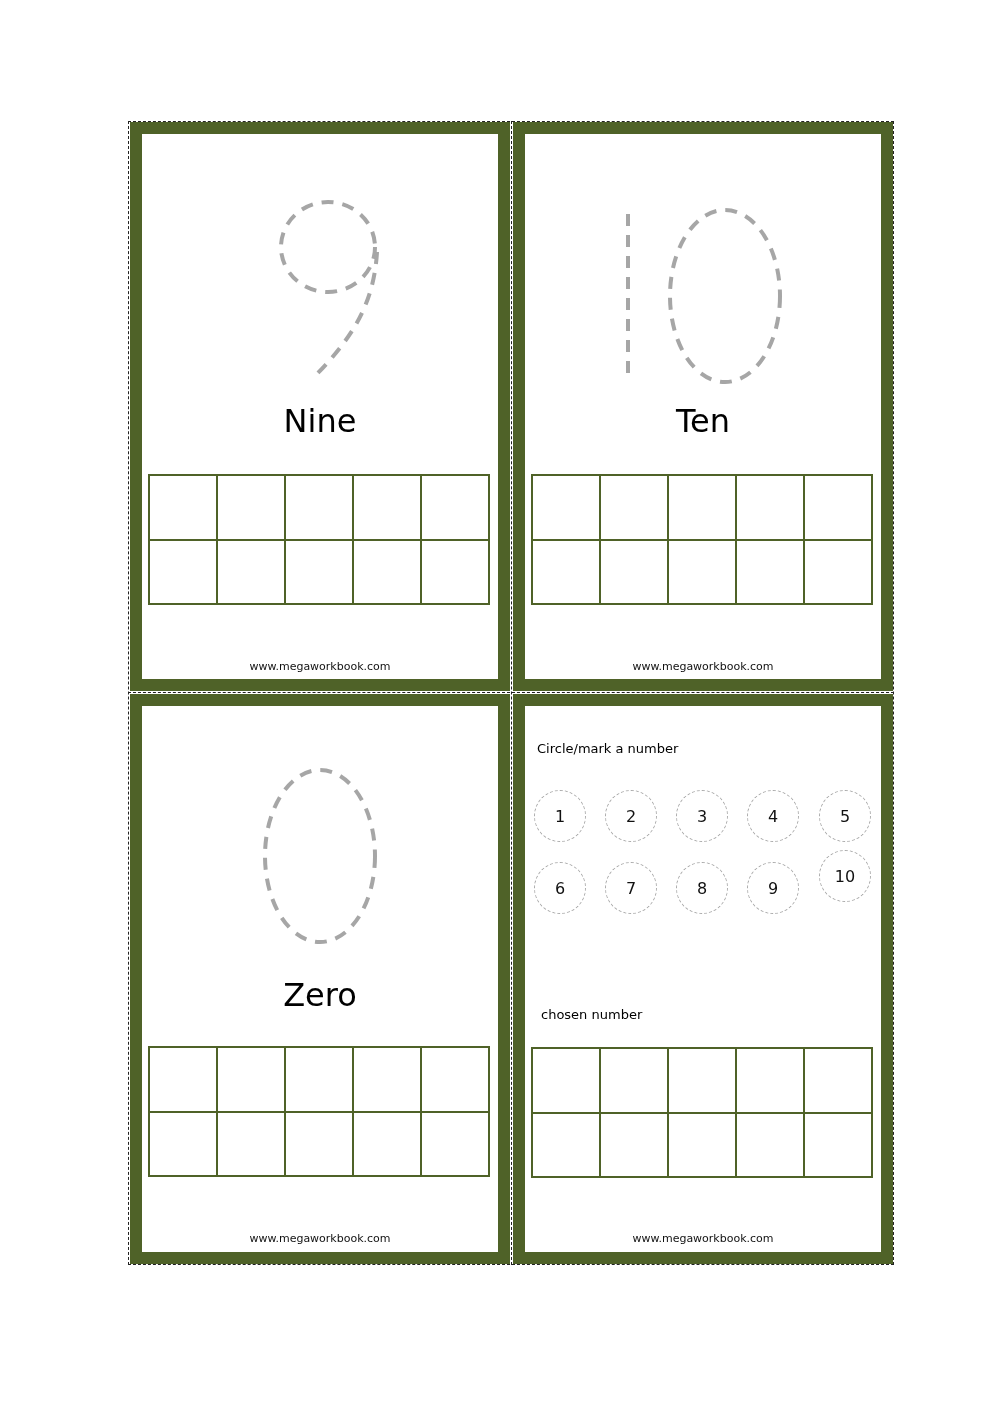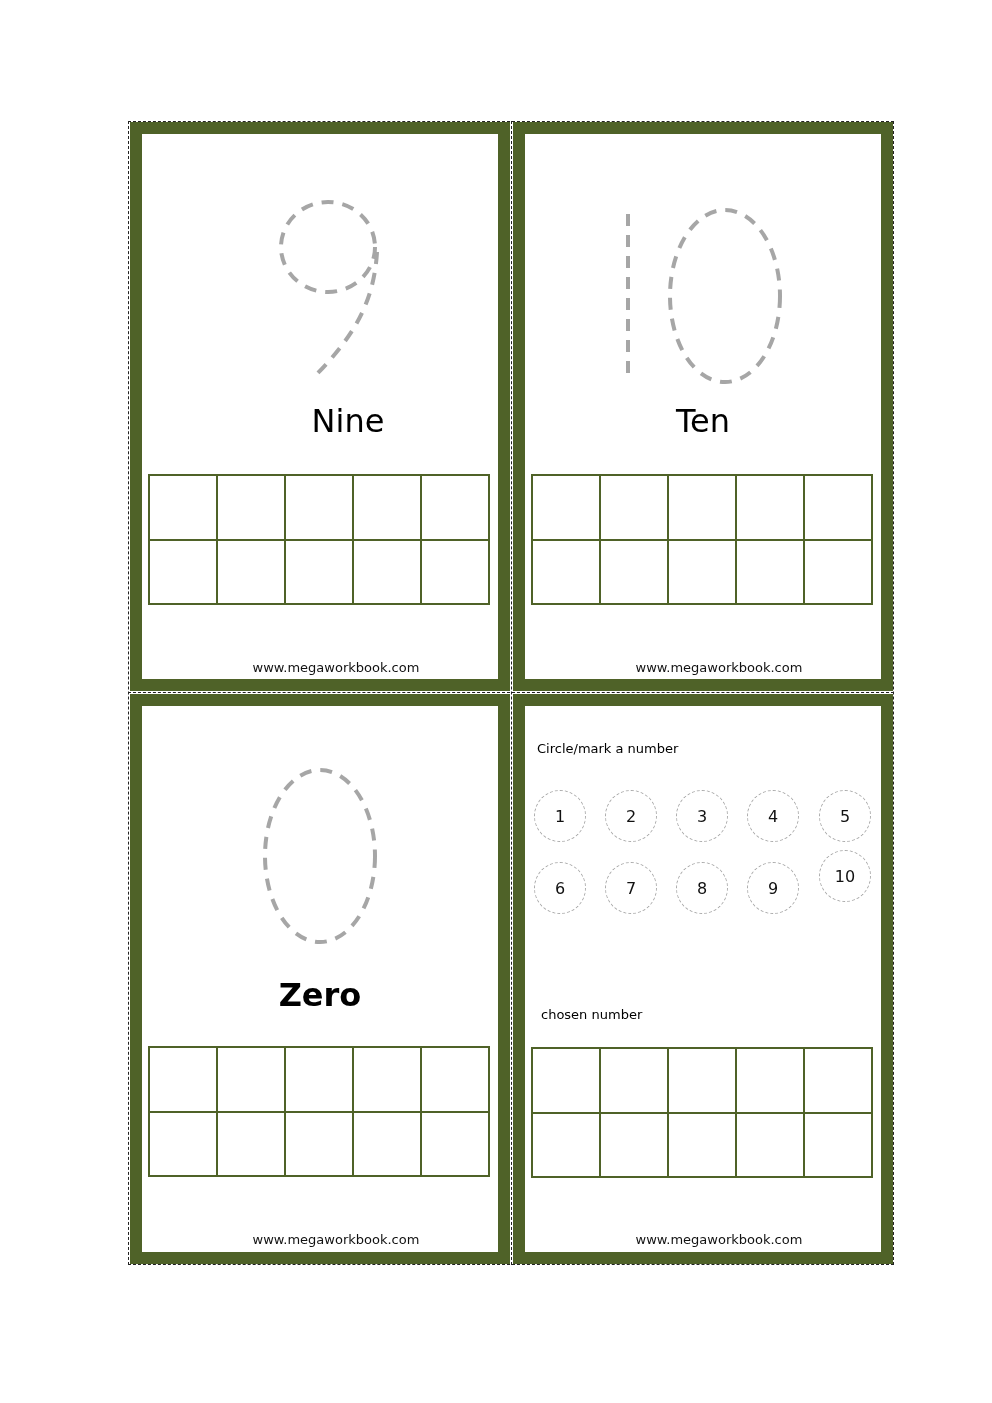--- a/index.html
+++ b/index.html
@@ -9,39 +9,39 @@
   .hdiv { position:absolute; left:128px; top:692px; width:766px; height:0; border-top:1px dashed #222; }
   .card { position:absolute; box-sizing:border-box; border:12px solid #4f6228; background:#fff; }
   .c1 { left:130px; top:122px; width:380px; height:569px; }
   .c2 { left:513px; top:122px; width:380px; height:569px;padding-left:44px; }
   .c3 { left:130px; top:694px; width:380px; height:570px; }
   .c4 { left:513px; top:694px; width:380px; height:570px; }
   .numsvg { position:absolute; left:0; top:0; }
   .word { position:absolute; left:0; width:100%; text-align:center; font-size:32px; color:#000; }
   .frame { position:absolute; left:6px; width:342px; height:131px; display:grid; grid-template-columns:repeat(5,1fr); grid-template-rows:repeat(2,1fr); border:1.5px solid #4f6228; box-sizing:border-box; }
   .frame .cell { border:1.5px solid #4f6228; }
-  .url { position:absolute; left:16px; width:100%; text-align:center; font-size:13px; color:#111; }
+  .url { position:absolute; left:0; width:100%; text-align:center; font-size:11px; color:#111; }
   .instr { position:absolute; left:12px; font-size:13px; color:#000; line-height:26px; }
   .circ { position:absolute; width:52px; height:52px; border-radius:50%; border:1px dashed #aaa; box-sizing:border-box; display:flex; align-items:center; justify-content:center; font-size:16px; color:#111; }
 </style>
 </head>
 <body>
 
 <div class="sheet"></div>
 <div class="vdiv"></div>
 <div class="hdiv"></div>
 
 <div class="card c1">
   <svg class="numsvg" width="356" height="545">
     <g fill="none" stroke="#a6a6a6" stroke-width="4" stroke-dasharray="12,9" stroke-linecap="butt">
       <ellipse cx="186" cy="113" rx="47" ry="45"></ellipse>
       <path d="M235 118 C232 170 210 205 170 245"></path>
     </g>
   </svg>
-  <div class="word" style="top:268px;margin-left:28px;">Nine</div>
+  <div class="word" style="top:268px;">Nine</div>
   <div class="frame" style="top:340px;">
     <div class="cell"></div>
       <div class="cell"></div>
       <div class="cell"></div>
       <div class="cell"></div>
       <div class="cell"></div>
     <div class="cell"></div>
       <div class="cell"></div>
       <div class="cell"></div>
       <div class="cell"></div>
@@ -72,21 +72,21 @@
   </div>
   <div class="url" style="top:526px;">www.megaworkbook.com</div>
 </div>
 
 <div class="card c3">
   <svg class="numsvg" width="356" height="546">
     <g fill="none" stroke="#a6a6a6" stroke-width="4" stroke-dasharray="12,9">
       <ellipse cx="178" cy="150" rx="55" ry="86"></ellipse>
     </g>
   </svg>
-  <div class="word" style="top:270px;font-weight:bold;">Zero</div>
+  <div class="word" style="top:270px;">Zero</div>
   <div class="frame" style="top:340px;">
     <div class="cell"></div>
       <div class="cell"></div>
       <div class="cell"></div>
       <div class="cell"></div>
       <div class="cell"></div>
     <div class="cell"></div>
       <div class="cell"></div>
       <div class="cell"></div>
       <div class="cell"></div>

